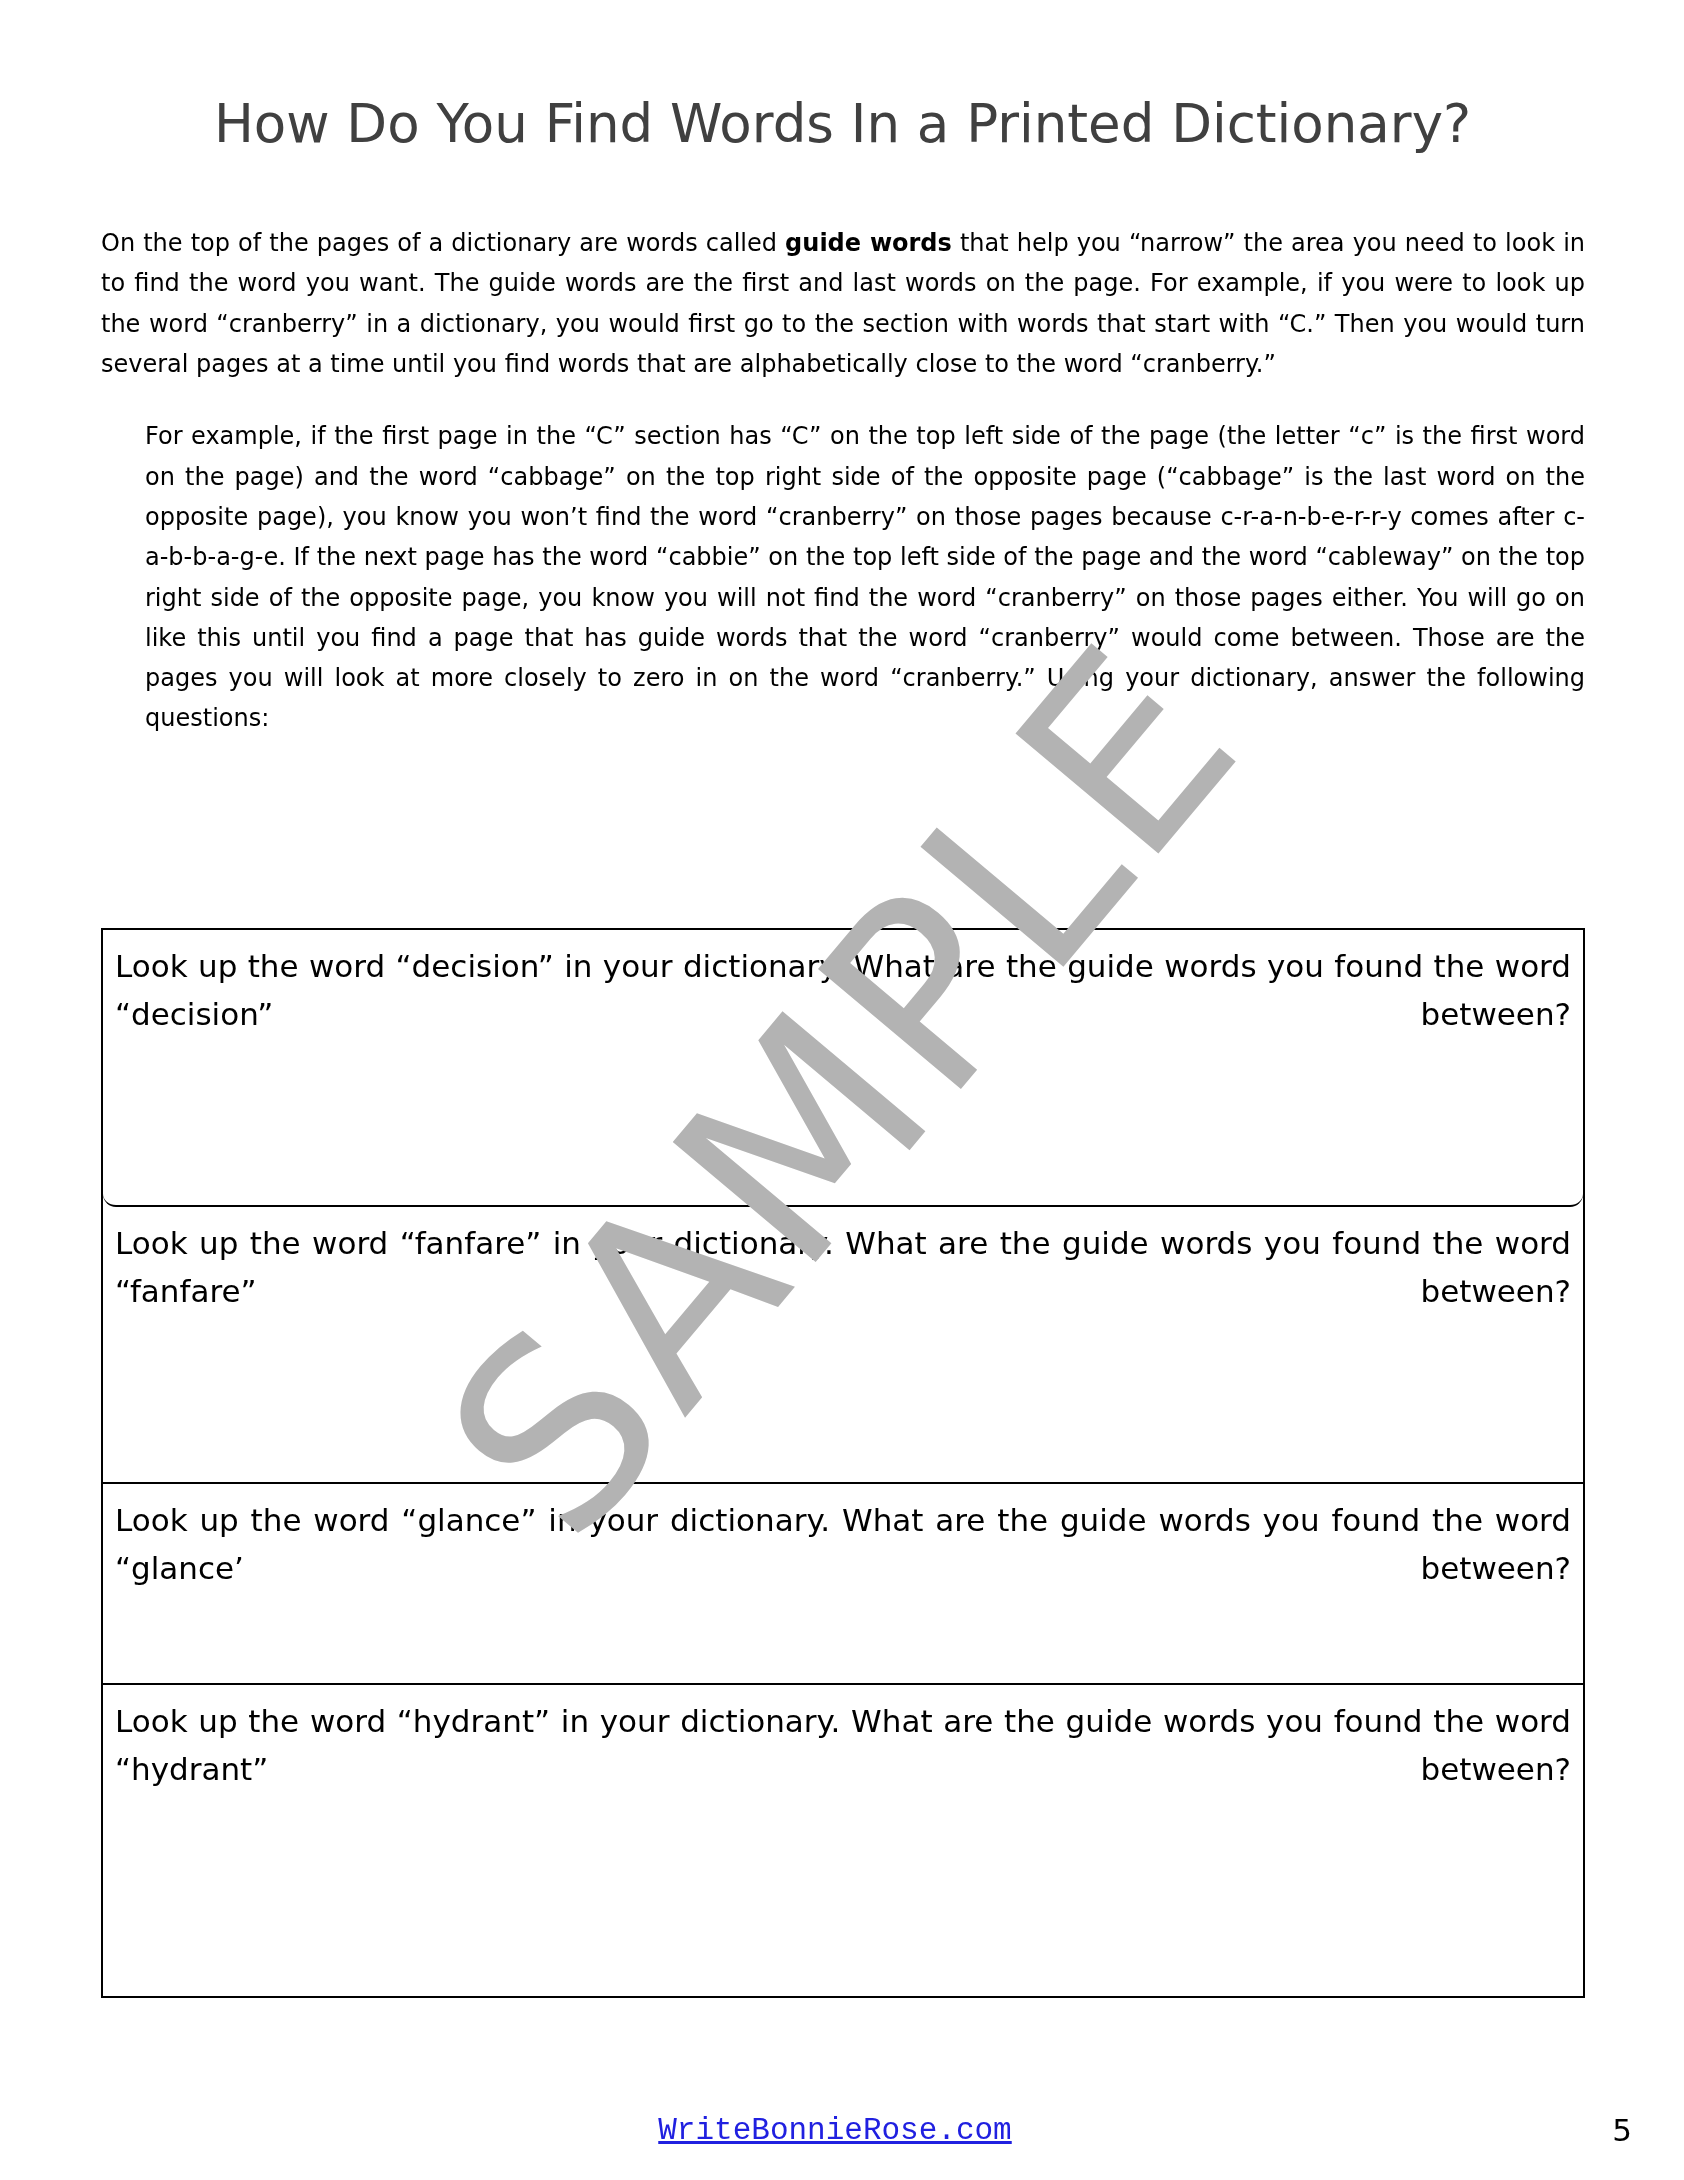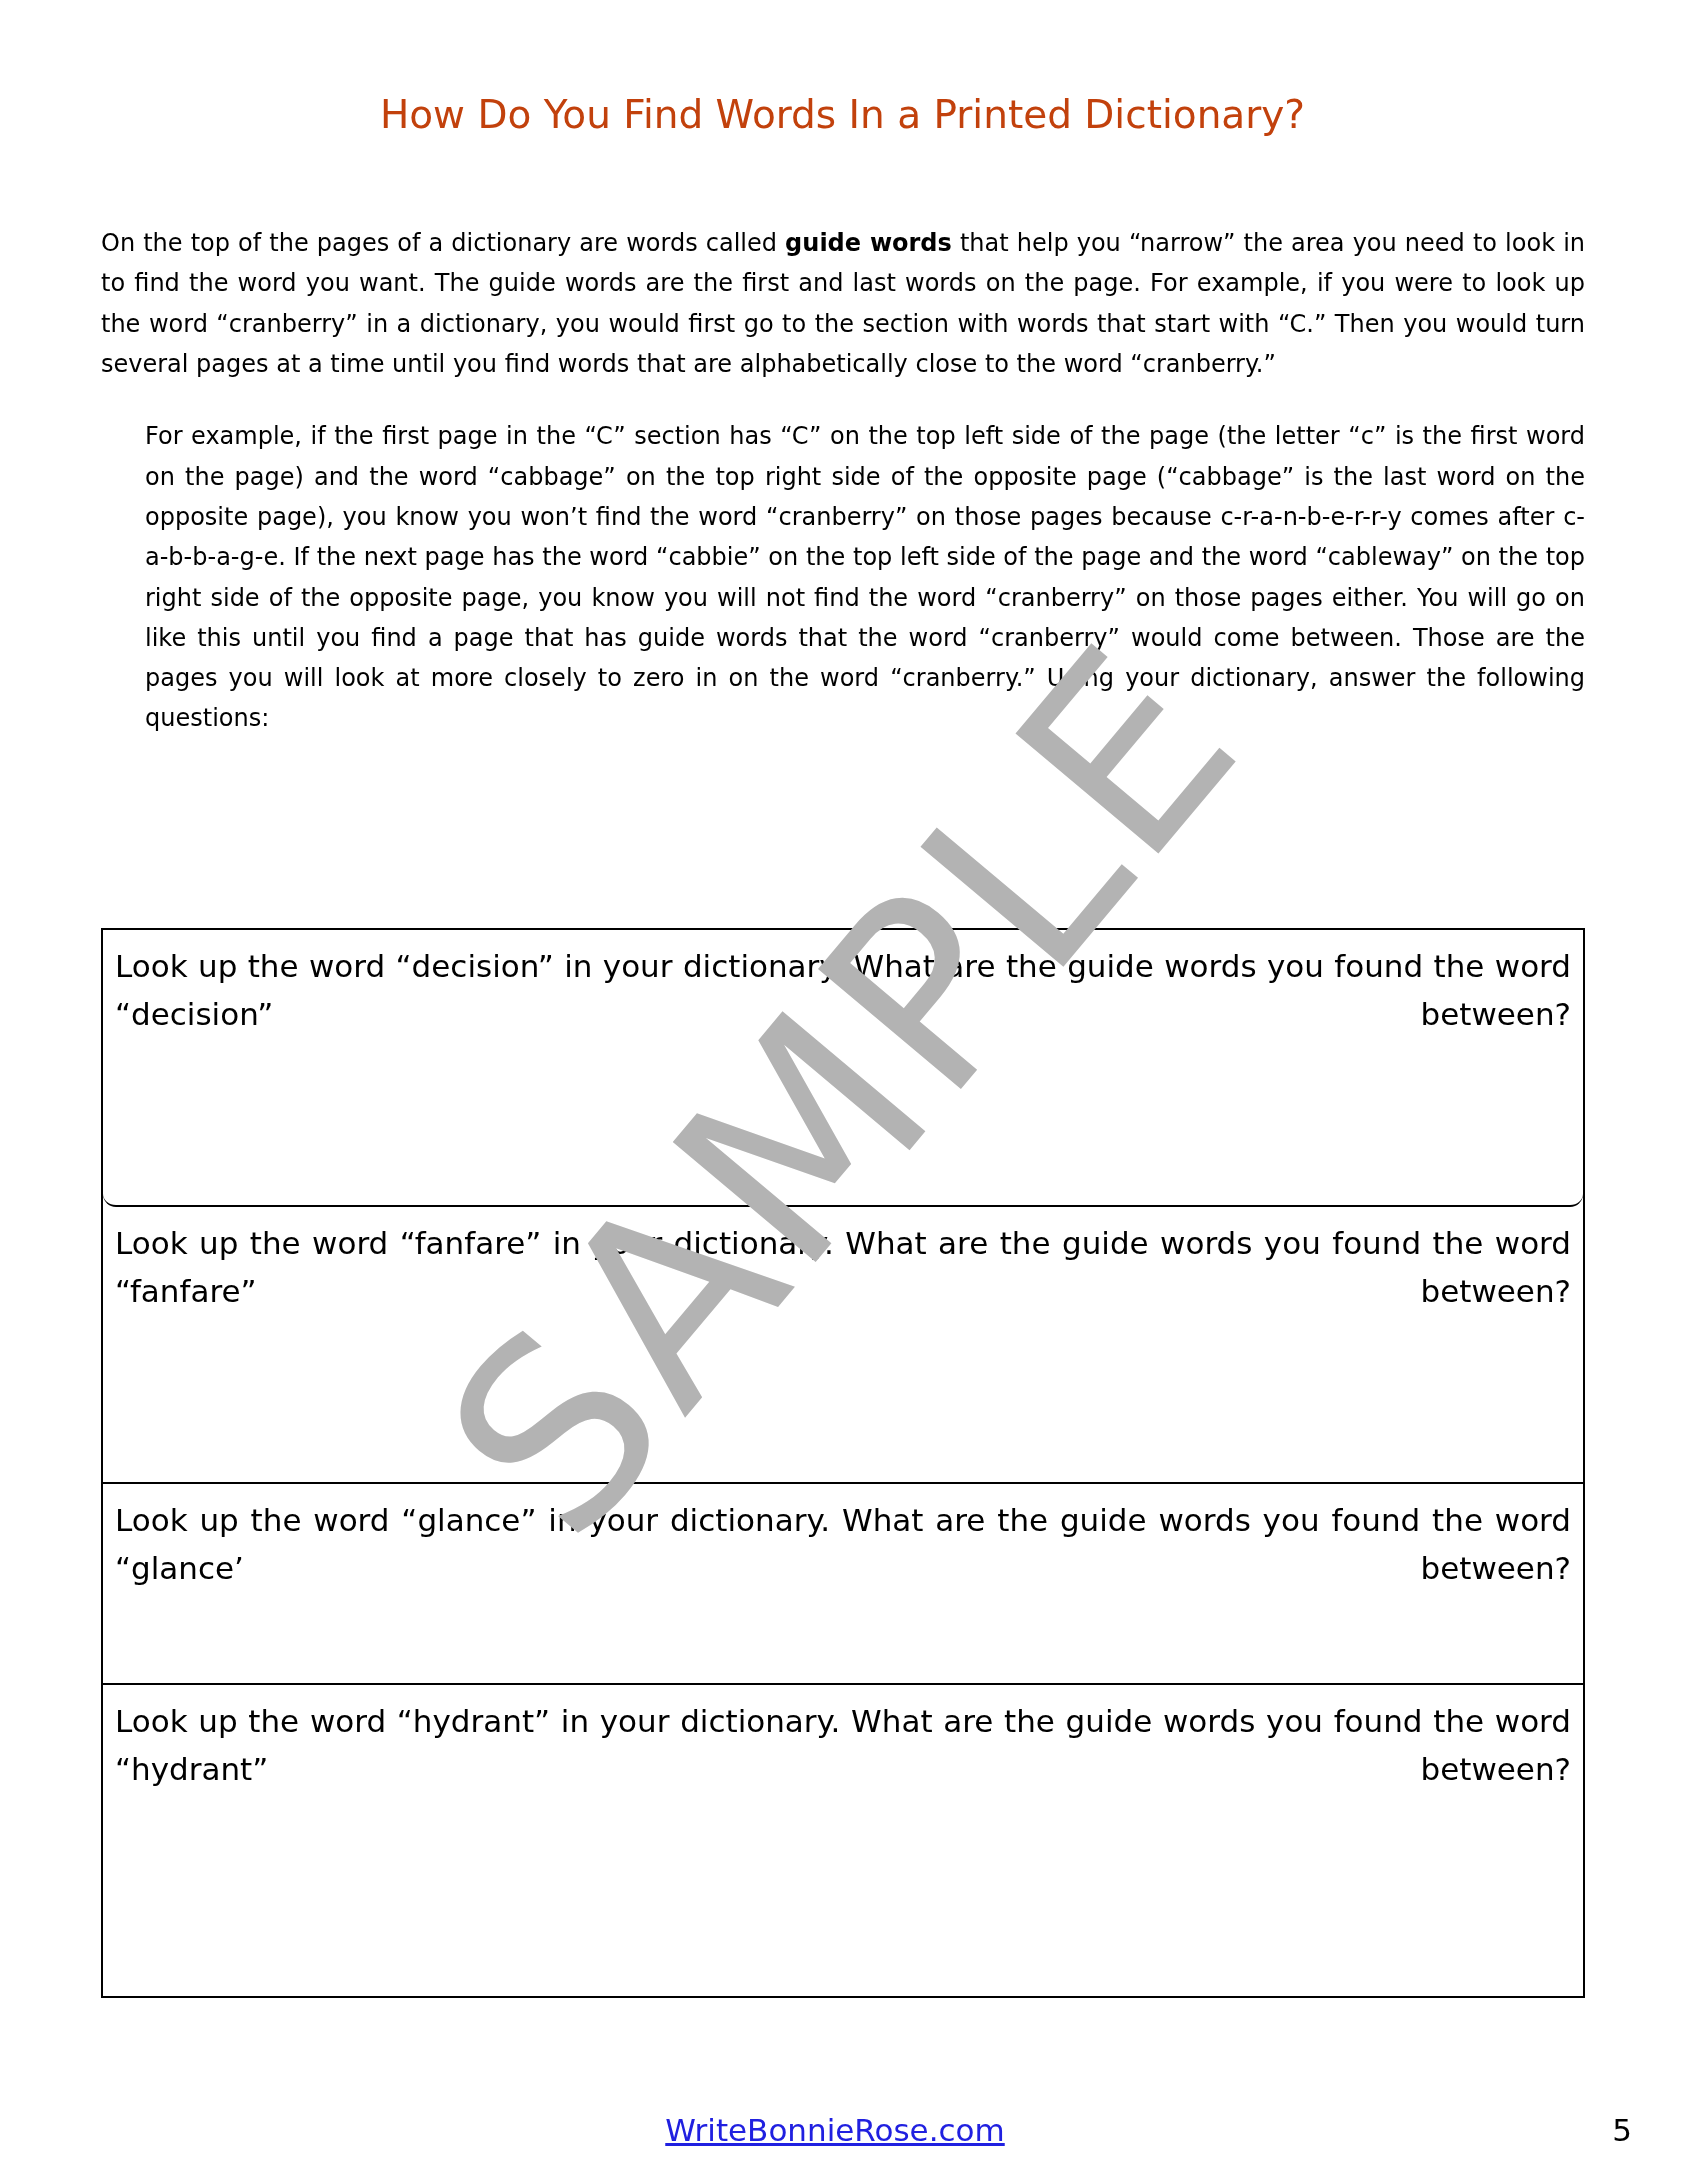--- a/index.html
+++ b/index.html
@@ -51,23 +51,23 @@
     z-index: 1;
     padding: 0;
   }
 
   .doc-title {
     position: absolute;
     left: 0;
     top: 92px;
     width: 1685px;
     text-align: center;
-    font-size: 39px;
+    font-size: 53px;
     font-weight: 400;
-    color: #c2410c;
+    color: #404040;
     line-height: 1.2;
   }
 
   .body-block {
     position: absolute;
     left: 101px;
     top: 223px;
     width: 1484px;
   }
 
@@ -128,20 +128,21 @@
   .footer-link {
     position: absolute;
     left: 0;
     top: 0;
     width: 1670px;
     text-align: center;
     font-size: 31px;
     color: #2020e0;
     text-decoration: underline;
     line-height: 1.2;
+    font-family: Liberation Mono, monospace;
   }
   .footer-page {
     position: absolute;
     right: 53px;
     top: 0;
     font-size: 31px;
     color: #000000;
     line-height: 1.2;
   }
 </style>

